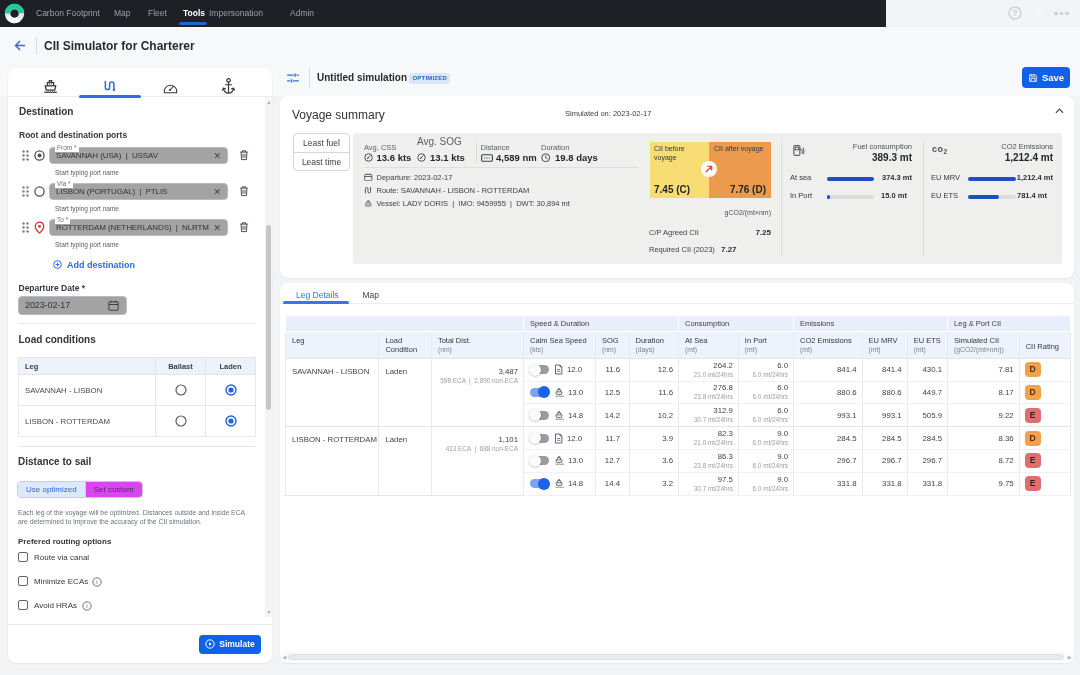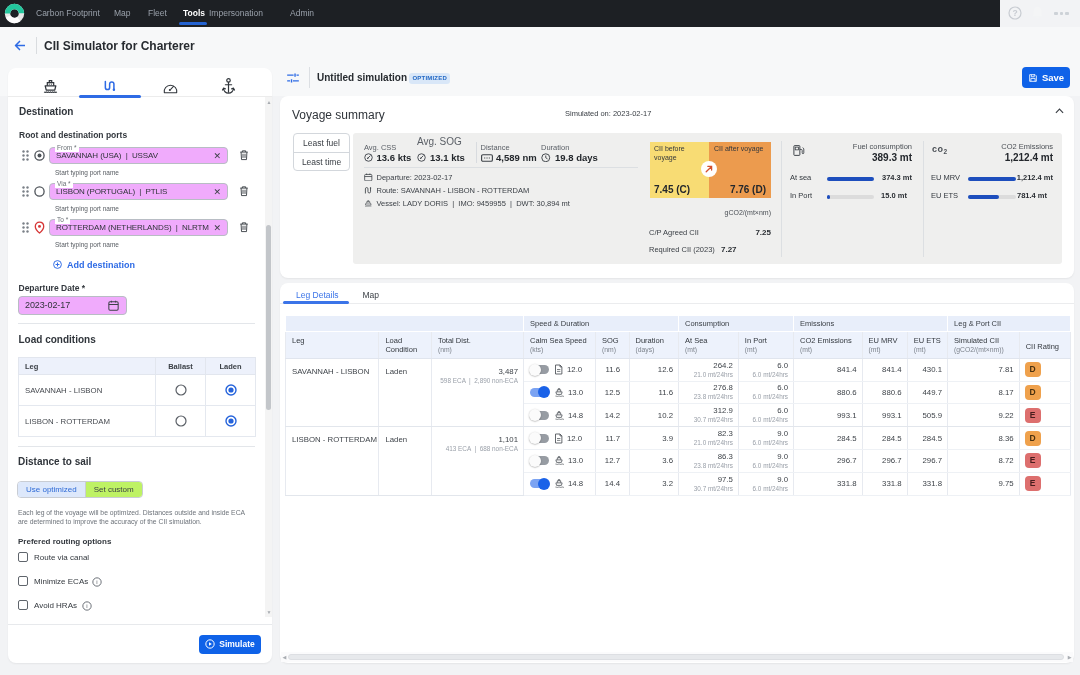--- a/index.html
+++ b/index.html
@@ -1,35 +1,35 @@
 <!DOCTYPE html>
 <html><head>
 <meta charset="utf-8">
 <style>
   * { margin:0; padding:0; box-sizing:border-box; }
   html,body { width:1080px; height:675px; overflow:hidden; }
   body { font-family:"Liberation Sans", sans-serif; background:#f2f3f5; position:relative; }
   .abs { position:absolute; }
   svg.ic { display:block; }
   
-  #nav { position:absolute; left:0; top:0; width:1000px; height:27px; background:#1d2024; }
+  #nav { position:absolute; left:0; top:0; width:886px; height:27px; background:#1d2024; }
   #nav .item { position:absolute; top:0; height:27px; line-height:27px; color:#9aa1ab; font-size:8.5px; }
   #nav .item.active { color:#fff; font-weight:bold; }
   #tools-underline { position:absolute; left:179px; top:22px; width:28px; height:3px; background:#2463d1; border-radius:2px; }
   
   #pagehead { position:absolute; left:0; top:27px; width:1080px; height:69px; background:#f7f8f9; }
   
   .card { position:absolute; background:#fff; border-radius:8px; box-shadow:0 1px 2px rgba(0,0,0,0.06); }
   
   #left { left:8px; top:68px; width:264px; height:595px; }
   .tabbar { position:absolute; left:0; top:0; width:100%; height:29px; border-bottom:1px solid #ececec; }
   .tabun { position:absolute; left:71px; top:27px; width:62px; height:2.5px; background:#2e6be5; border-radius:2px; }
   h3.sec { font-size:10px; font-weight:bold; color:#30353b; }
   .lbl-b { font-size:8.5px; font-weight:bold; color:#33383e; }
-  .inputbox { position:absolute; border:1px solid #b8bdc4; border-radius:4px; background:#f0abfc; }
+  .inputbox { position:absolute; border:1px solid #b8bdc4; border-radius:4px; background:#a3a3a3; }
   .flabel { position:absolute; top:-4px; left:5px; background:#fff; padding:0 2px; font-size:6.5px; color:#6a7076; line-height:8px;}
   .itext { position:absolute; left:6px; top:0; right:16px; font-size:8px; color:#2f3439; line-height:15.5px; white-space:nowrap; overflow:hidden; letter-spacing:-0.1px;}
   .hint { position:absolute; font-size:6.5px; color:#565b61; }
   .xmark { position:absolute; color:#3c4147; font-size:9px; }
   
   #loadtbl { position:absolute; left:10px; top:289px; width:237px; border-collapse:collapse; table-layout:fixed; }
   #loadtbl th { background:#edf1fb; font-size:7.5px; font-weight:bold; color:#3a3f45; border:1px solid #e2e6ee; height:17px; }
   #loadtbl td { border:1px solid #e4e8ef; font-size:7.8px; color:#45494f; height:31px; }
   
   .btn-blue { background:#0f62e8; color:#fff; font-weight:bold; border-radius:4px; display:flex; align-items:center; justify-content:center; }
@@ -272,21 +272,21 @@
           </td>
     </tr>
   </tbody>
     </table>
 
   <div class="abs" style="left:10px;top:378px;width:237px;height:1px;background:#e3e6ea"></div>
   <h3 class="sec abs" style="left:10px;top:388px">Distance to sail</h3>
 
   <div class="abs" style="left:9px;top:413px;height:17px;border:1px solid #c9cdd4;border-radius:4px;display:flex;overflow:hidden">
     <div style="background:#dde8fb;color:#2e6ad6;font-size:8px;line-height:15px;padding:0 8px;border-right:1px solid #c9cdd4">Use optimized</div>
-    <div style="background:#bef264;color:#3a3f45;font-size:8px;line-height:15px;padding:0 8px">Set custom</div>
+    <div style="background:#d946ef;color:#3a3f45;font-size:8px;line-height:15px;padding:0 8px">Set custom</div>
   </div>
 
   <div class="abs" style="left:10px;top:440px;width:238px;font-size:6.8px;color:#6d737a;line-height:9px">Each leg of the voyage will be optimized. Distances outside and inside ECA are determined to improve the accuracy of the CII simulation.</div>
   <div class="lbl-b abs" style="left:10px;top:469px;font-size:8px">Prefered routing options</div>
 
   <div class="abs" style="left:10px;top:484px;width:9.5px;height:9.5px;border:1.2px solid #5f656c;border-radius:2px"></div>
   <div class="abs" style="left:26px;top:484.5px;font-size:8px;color:#33383e">Route via canal</div>
 
   <div class="abs" style="left:10px;top:508px;width:9.5px;height:9.5px;border:1.2px solid #5f656c;border-radius:2px"></div>
   <div class="abs" style="left:26px;top:508.5px;font-size:8px;color:#33383e">Minimize ECAs</div>

